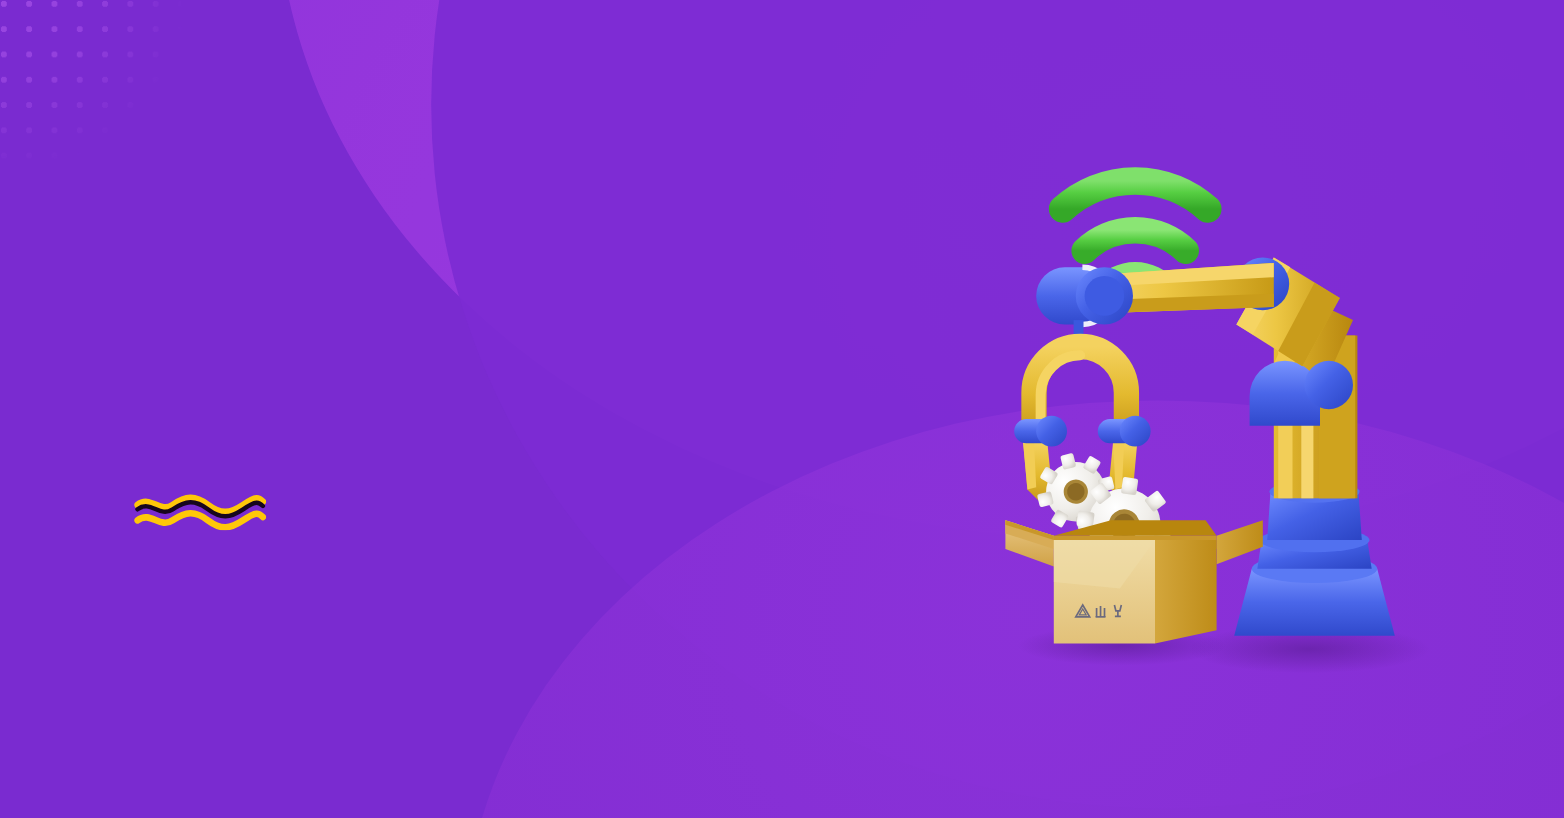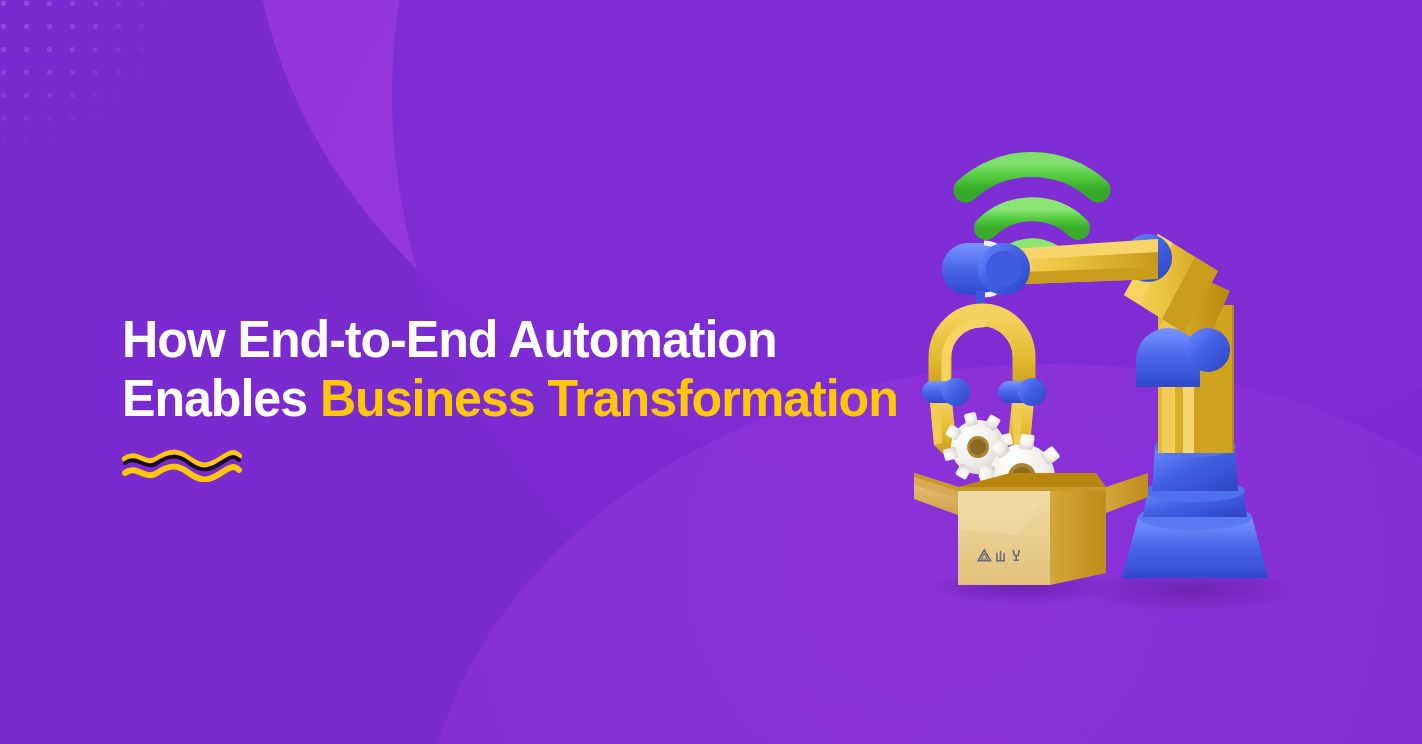--- a/index.html
+++ b/index.html
@@ -90,24 +90,20 @@
 
 <div id="banner">
 
   <div class="arc" id="arc-top"></div>
   <div class="arc" id="arc-glow"></div>
   <div class="arc" id="arc-mid"></div>
   <div class="arc" id="arc-bottom"></div>
 
   <div id="dot-pattern"></div>
 
-  <div id="headline-block">
-    <div class="headline-line">How End-to-End Automation</div>
-    <div class="headline-line"><span>Enables </span><span class="accent">Business Transformation</span></div>
-  </div>
 
   <svg id="squiggle" width="120" height="34" viewBox="0 0 120 34">
     <path d="M3 11 C 15 2, 23 19, 35 11 S 55 2, 67 11 S 87 19, 99 11 S 113 4, 117 8" fill="none" stroke="#FFC709" stroke-width="6" stroke-linecap="round"></path>
     <path d="M3 15 C 15 6, 23 23, 35 15 S 55 6, 67 15 S 87 23, 99 15 S 113 8, 117 12" fill="none" stroke="#17061E" stroke-width="4" stroke-linecap="round"></path>
     <path d="M3 25 C 15 16, 23 33, 35 25 S 55 16, 67 25 S 87 33, 99 25 S 113 18, 117 22" fill="none" stroke="#FFC709" stroke-width="6" stroke-linecap="round"></path>
   </svg>
 
   <div id="illustration">
     <svg width="420" height="520" viewBox="0 0 420 520">
       <defs>

